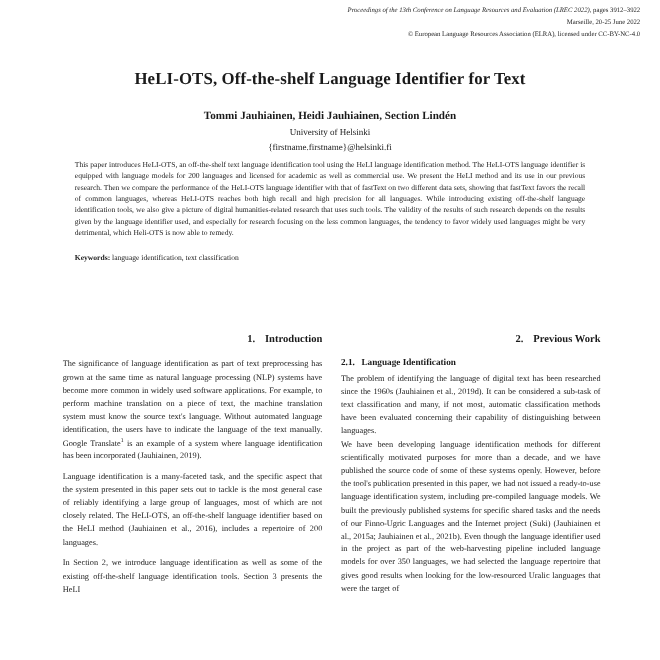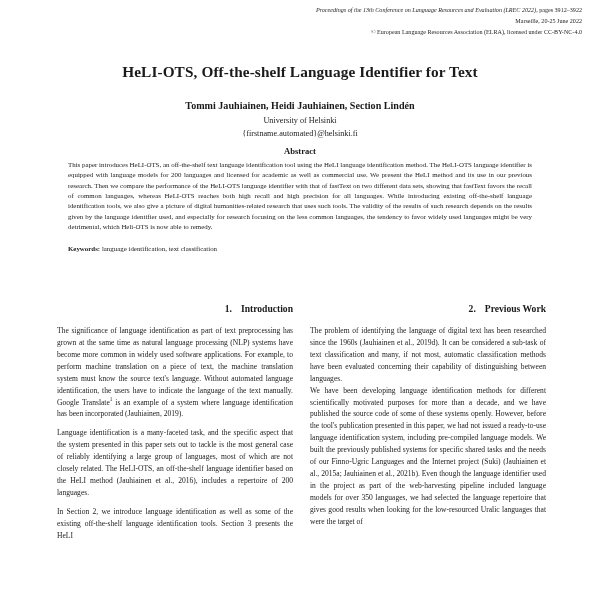--- a/index.html
+++ b/index.html
@@ -172,39 +172,39 @@
   <div class="pub-header">
     <div class="line1"><span>Proceedings of the 13th Conference on Language Resources and Evaluation (LREC 2022)</span><span class="tail">, pages 3912–3922</span></div>
     <div class="line2">Marseille, 20-25 June 2022</div>
     <div class="line3">© European Language Resources Association (ELRA), licensed under CC-BY-NC-4.0</div>
   </div>
 
   <div class="title-block">
     <h1 class="paper-title">HeLI-OTS, Off-the-shelf Language Identifier for Text</h1>
     <div class="authors">Tommi Jauhiainen, Heidi Jauhiainen, Section Lindén</div>
     <div class="affiliation">University of Helsinki</div>
-    <div class="email">{firstname.automated}@helsinki.fi</div>
+    <div class="email">{firstname.firstname}@helsinki.fi</div>
   </div>
 
   <div class="abstract-block">
-    <div class="abstract-heading">Abstract</div>
     <p class="abstract-body">This paper introduces HeLI-OTS, an off-the-shelf text language identification tool using the HeLI language identification method. The HeLI-OTS language identifier is equipped with language models for 200 languages and licensed for academic as well as commercial use. We present the HeLI method and its use in our previous research. Then we compare the performance of the HeLI-OTS language identifier with that of fastText on two different data sets, showing that fastText favors the recall of common languages, whereas HeLI-OTS reaches both high recall and high precision for all languages. While introducing existing off-the-shelf language identification tools, we also give a picture of digital humanities-related research that uses such tools. The validity of the results of such research depends on the results given by the language identifier used, and especially for research focusing on the less common languages, the tendency to favor widely used languages might be very detrimental, which Heli-OTS is now able to remedy.</p>
     <div class="keywords"><span class="kw-label">Keywords:</span><span> language identification, text classification</span></div>
   </div>
 
   <div class="columns">
 
     <div class="col">
       <h2 class="section-heading"><span class="num">1.</span><span>Introduction</span></h2>
       <p class="body-par"><span>The significance of language identification as part of text preprocessing has grown at the same time as natural language processing (NLP) systems have become more common in widely used software applications. For example, to perform machine translation on a piece of text, the machine translation system must know the source text's language. Without automated language identification, the users have to indicate the language of the text manually. Google Translate</span><sup>1</sup><span> is an example of a system where language identification has been incorporated (Jauhiainen, 2019).</span></p>
       <p class="body-par">Language identification is a many-faceted task, and the specific aspect that the system presented in this paper sets out to tackle is the most general case of reliably identifying a large group of languages, most of which are not closely related. The HeLI-OTS, an off-the-shelf language identifier based on the HeLI method (Jauhiainen et al., 2016), includes a repertoire of 200 languages.</p>
       <p class="body-par tight">In Section 2, we introduce language identification as well as some of the existing off-the-shelf language identification tools.  Section 3 presents the HeLI</p>
     </div>
 
     <div class="col">
       <h2 class="section-heading"><span class="num">2.</span><span>Previous Work</span></h2>
+      <h3 class="subsection-heading"><span class="num">2.1.</span><span>Language Identification</span></h3>
       <p class="body-par tight">The problem of identifying the language of digital text has been researched since the 1960s (Jauhiainen et al., 2019d).  It can be considered a sub-task of text classification and many, if not most, automatic classification methods have been evaluated concerning their capability of distinguishing between languages.</p>
       <p class="body-par tight">We have been developing language identification methods for different scientifically motivated purposes for more than a decade, and we have published the source code of some of these systems openly.   However, before the tool's publication presented in this paper, we had not issued a ready-to-use language identification system, including pre-compiled language models. We built the previously published systems for specific shared tasks and the needs of our Finno-Ugric Languages and the Internet project (Suki) (Jauhiainen et al., 2015a; Jauhiainen et al., 2021b).  Even though the language identifier used in the project as part of the web-harvesting pipeline included language models for over 350 languages, we had selected the language repertoire that gives good results when looking for the low-resourced Uralic languages that were the target of</p>
     </div>
 
   </div>
 
 </div>
 
 </body></html>

